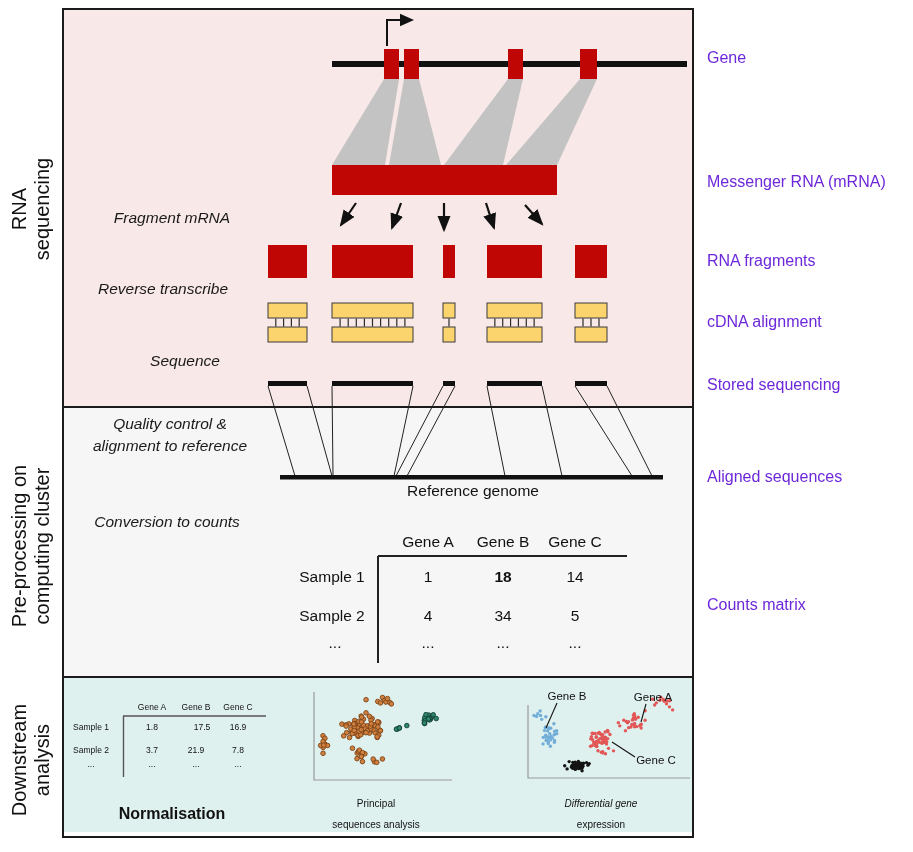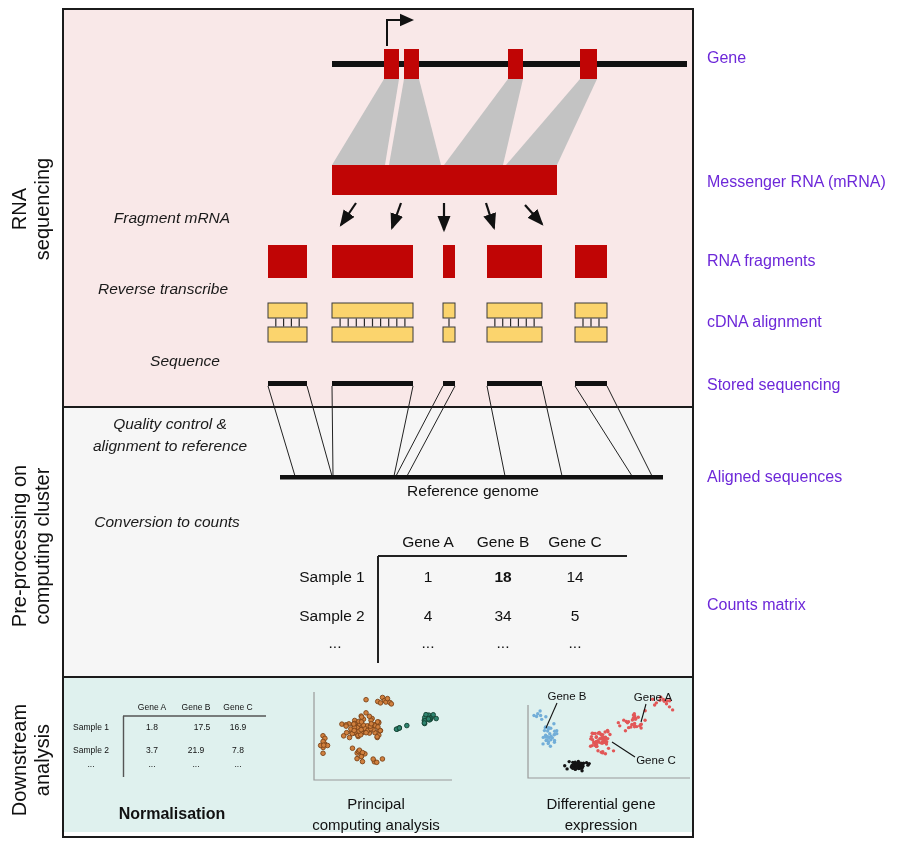--- a/index.html
+++ b/index.html
@@ -12,21 +12,21 @@
   .sec-gray{height:270px;border-bottom:2px solid #1b1b1b;background:#f6f6f6;}
   .sec-cyan{height:154px;background:#dff1ee;}
   #fig-svg{position:absolute;left:0;top:0;pointer-events:none;}
   .rlabel{position:absolute;left:707px;font-size:16px;line-height:18px;white-space:nowrap;color:#6d28d9;}
   .vlabel{position:absolute;font-size:20px;line-height:23px;text-align:center;white-space:nowrap;
           transform:translate(-50%,-50%) rotate(-90deg);color:#111;}
   .plabel{position:absolute;font-style:italic;font-size:15.5px;line-height:22px;text-align:center;
           white-space:nowrap;transform:translate(-50%,-50%);color:#1a1a1a;}
   .cell{position:absolute;font-size:15.5px;white-space:nowrap;transform:translate(-50%,-50%);text-align:center;}
   .mcell{position:absolute;font-size:8.5px;white-space:nowrap;transform:translate(-50%,-50%);text-align:center;}
-  .cap{position:absolute;font-size:15px;line-height:21px;white-space:nowrap;transform:translate(-50%,-50%);text-align:center;}
+  .cap{position:absolute;font-size:10px;line-height:21px;white-space:nowrap;transform:translate(-50%,-50%);text-align:center;}
   .cap-big{font-size:16px;}
   .ann{position:absolute;font-size:11.5px;white-space:nowrap;transform:translate(-50%,-50%);}
 </style>
 </head>
 <body>
 
 <div class="stage">
 
   <div class="fig-box">
     <div class="sec sec-pink"></div>
@@ -547,21 +547,21 @@
   <div class="mcell" style="left:196px;top:750px;">21.9</div>
   <div class="mcell" style="left:238px;top:750px;">7.8</div>
 
   <div class="mcell" style="left:91px;top:764px;">...</div>
   <div class="mcell" style="left:152px;top:764px;">...</div>
   <div class="mcell" style="left:196px;top:764px;">...</div>
   <div class="mcell" style="left:238px;top:764px;">...</div>
 
   <div class="cap cap-big" style="left:172px;top:813px;font-weight:bold;">Normalisation</div>
   <div class="cap" style="left:376px;top:803px;">Principal</div>
-  <div class="cap" style="left:376px;top:824px;">computing analysis</div>
-  <div class="cap" style="left:601px;top:803px;">Differential gene</div>
+  <div class="cap" style="left:376px;top:824px;">sequences analysis</div>
+  <div class="cap" style="left:601px;top:803px;font-style:italic;">Differential gene</div>
   <div class="cap" style="left:601px;top:824px;">expression</div>
 
   <div class="ann" style="left:567px;top:696px;">Gene B</div>
   <div class="ann" style="left:653px;top:697px;">Gene A</div>
   <div class="ann" style="left:656px;top:760px;">Gene C</div>
 
 </div>
 
 </body></html>

